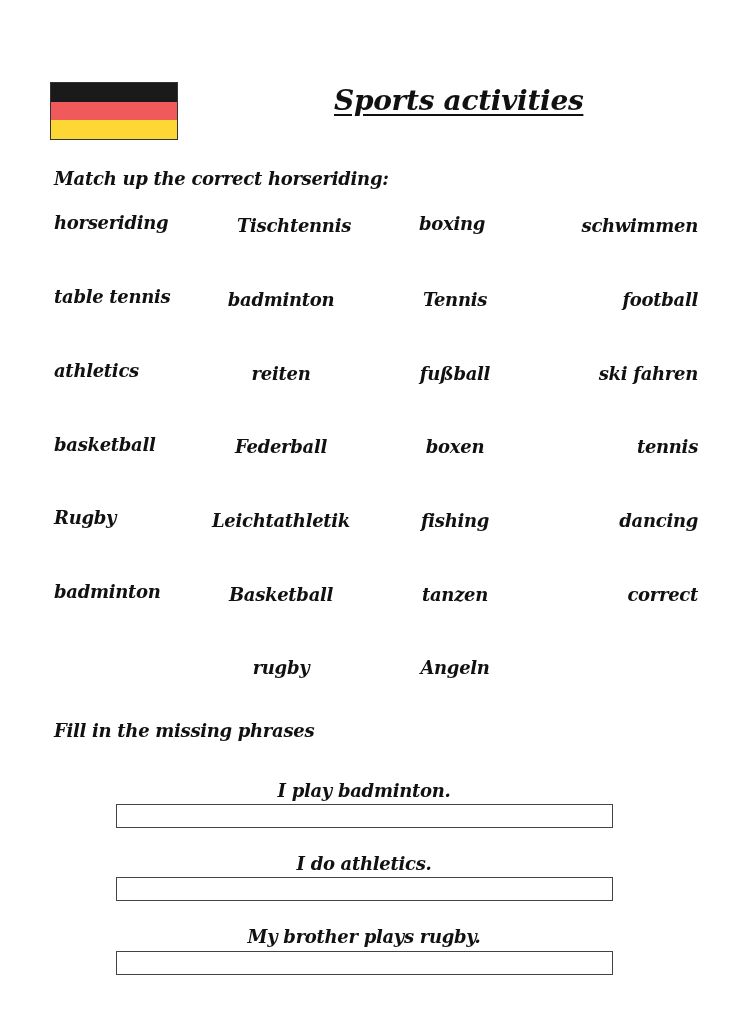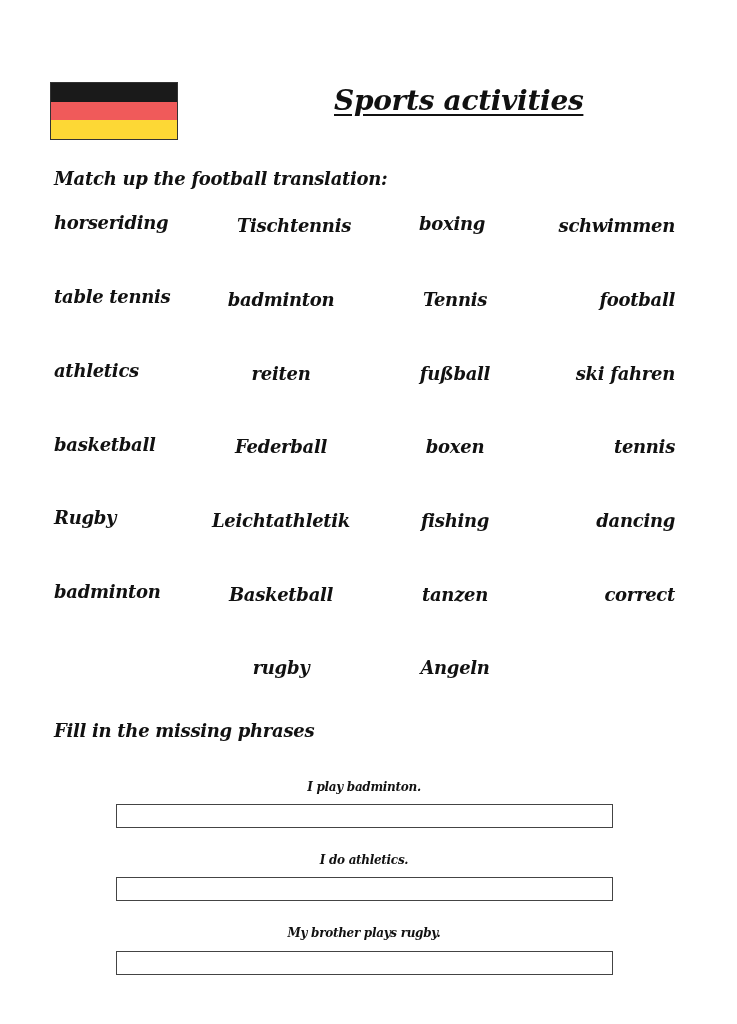--- a/index.html
+++ b/index.html
@@ -7,36 +7,36 @@
       width: 737px; height: 1024px; background: #ffffff; position: relative; overflow: hidden;
       font-family: "DejaVu Serif", serif; color: #111;
     }
     .script { font-family: "DejaVu Serif", serif; font-style: italic; font-weight: bold; letter-spacing: -0.3px; }
     .flag { position: absolute; left: 50px; top: 82px; width: 128px; height: 58px; border: 1px solid #333; box-sizing: border-box; display: flex; flex-direction: column; }
     .flag div { flex: 1; }
     .title { position: absolute; left: 334px; top: 84px; font-size: 28px; text-decoration: underline; text-underline-offset: 4px; }
     .instr { position: absolute; left: 54px; font-size: 18px; }
     .word { position: absolute; font-size: 18px; white-space: nowrap; transform: translateX(-50%); }
     .word.left { transform: none; }
-    .word.right { transform: translateX(-100%); }
-    .phrase { position: absolute; font-size: 12px; transform: translateX(-50%); white-space: nowrap; }
+    .word.right { transform: translateX(-100%); margin-left: 23px; }
+    .phrase { position: absolute; font-size: 18px; transform: translateX(-50%); white-space: nowrap; }
     .answer-box { position: absolute; left: 116px; width: 497px; height: 24px; border: 1.5px solid #444; box-sizing: border-box; background: #fff; }
   </style>
 </head>
 <body>
 
 <div class="flag">
   <div style="background:#1a1a1a"></div>
   <div style="background:#f05a5a"></div>
   <div style="background:#fdd835"></div>
 </div>
 
 <div class="title script">Sports activities</div>
 
-<div class="instr script" style="top:168px">Match up the football translation:</div>
+<div class="instr script" style="top:168px">Match up the correct horseriding:</div>
 
 <div>
 
   <div class="word script left" style="left:54px;  top:212px">horseriding</div>
   <div class="word script" style="left:294px; top:215px">Tischtennis</div>
   <div class="word script" style="left:452px; top:213px">boxing</div>
   <div class="word script right" style="left:675px; top:215px">schwimmen</div>
 
   <div class="word script left" style="left:54px;  top:286px">table tennis</div>
   <div class="word script" style="left:281px; top:289px">badminton</div>

